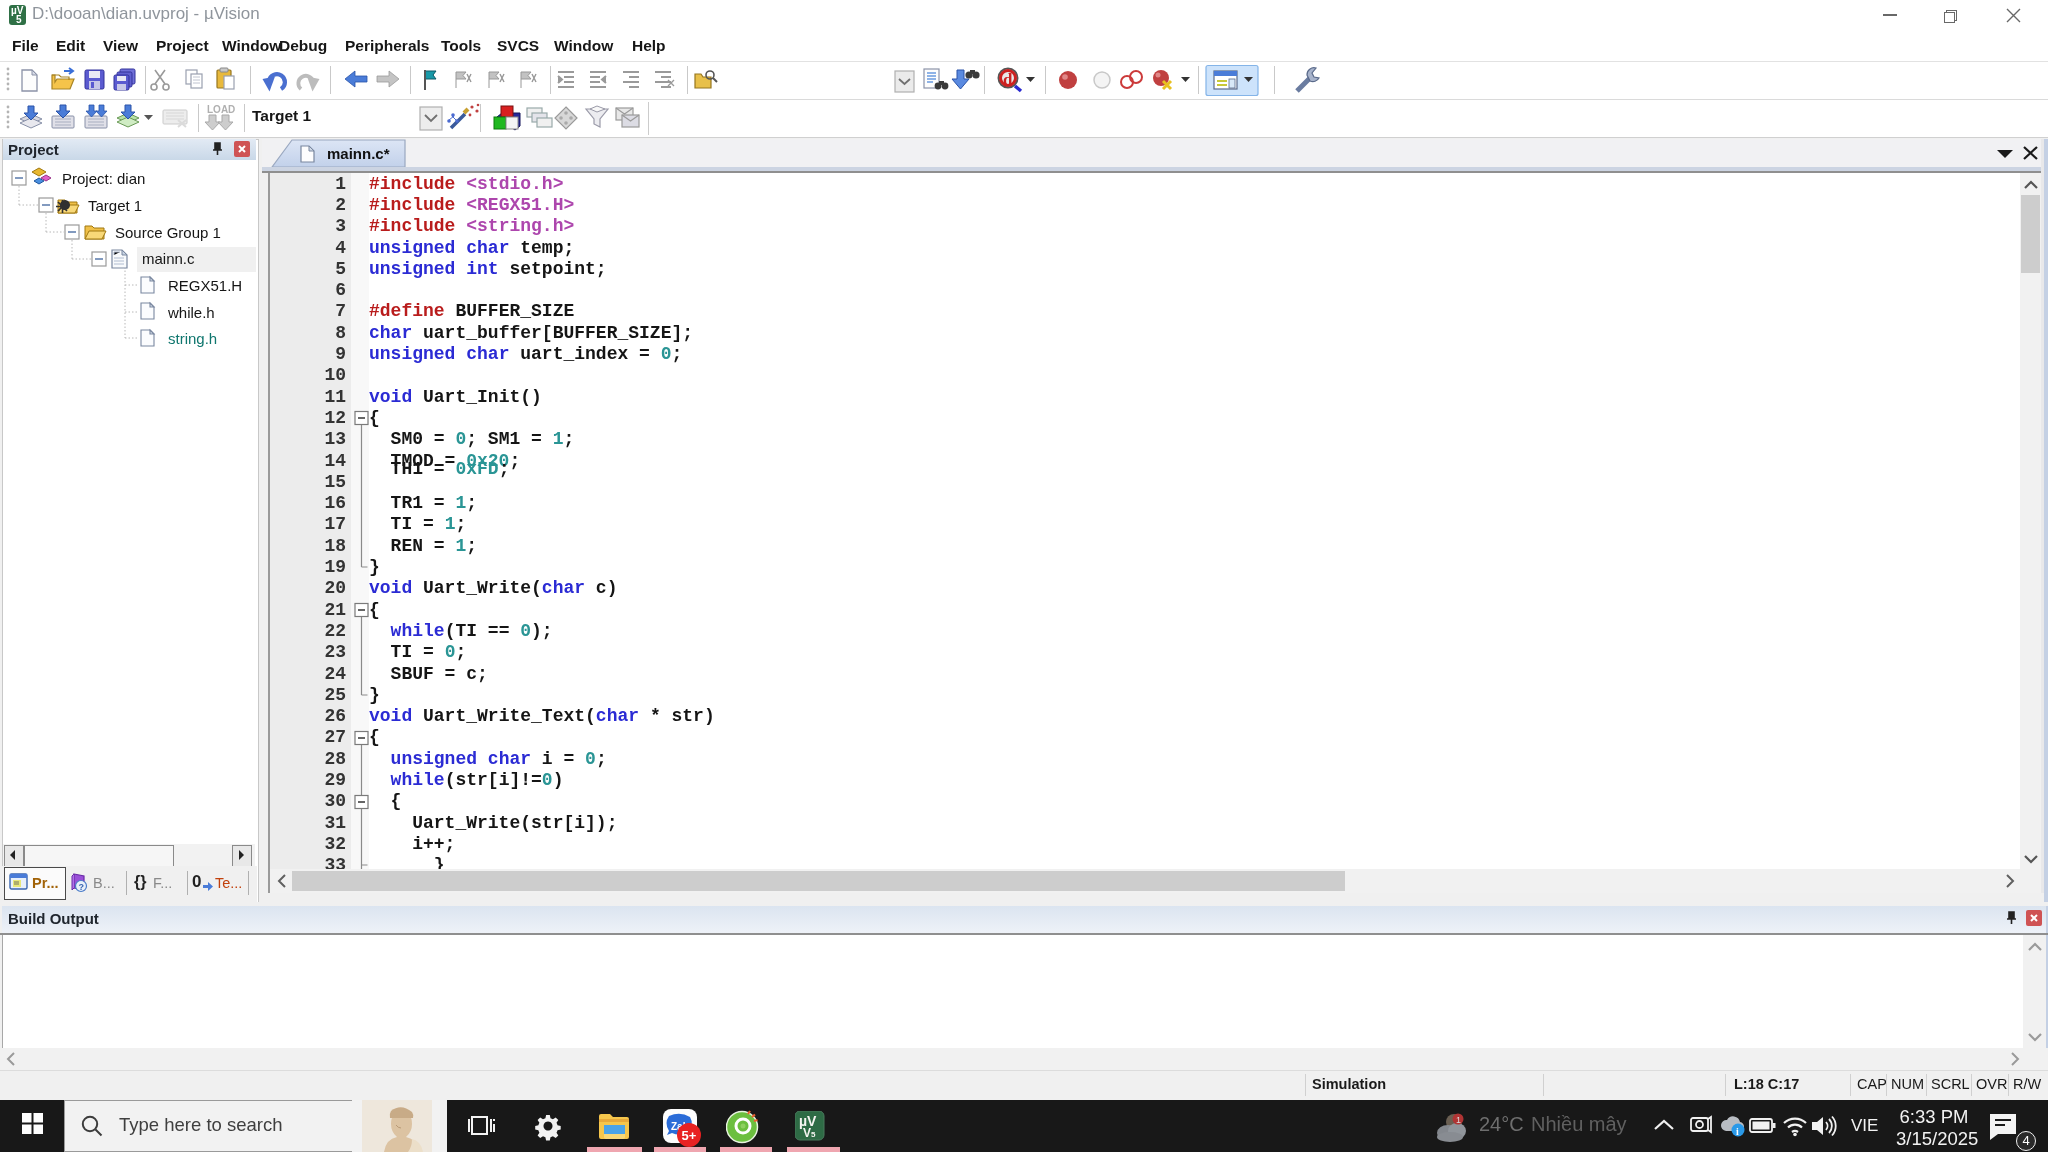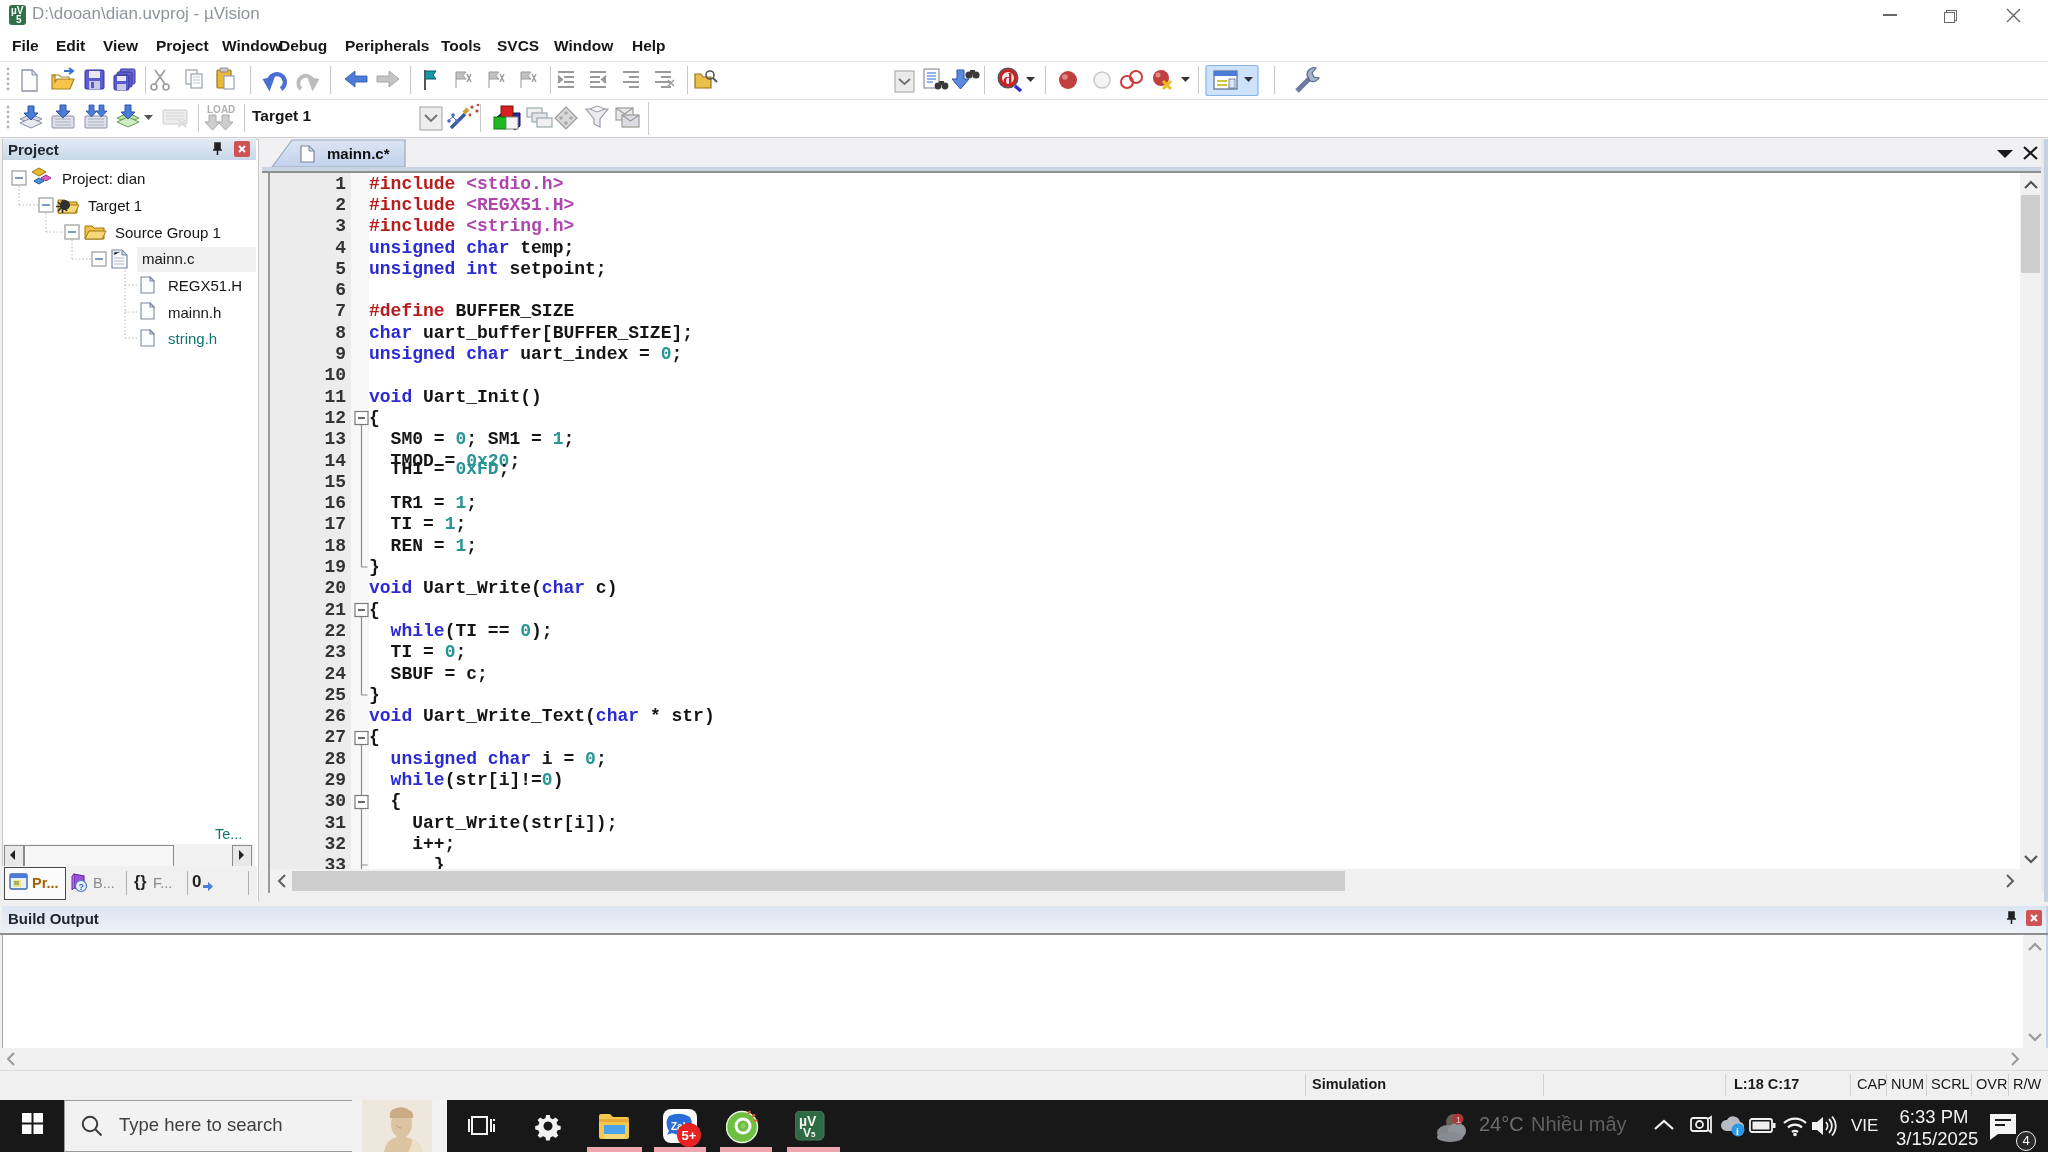--- a/index.html
+++ b/index.html
@@ -360,21 +360,21 @@
           <path d="M1 1 h9 l4 4 v12 h-13 z"></path>
           <path d="M10 1 l4 4 h-4 z" fill="#d8e0ec"></path>
         </g>
     </g>
   </svg>
   <div class="a" style="left:62px;top:170px;font-size:15px;color:#161616">Project: dian</div>
   <div class="a" style="left:88px;top:197px;font-size:15px;color:#161616">Target 1</div>
   <div class="a" style="left:115px;top:224px;font-size:15px;color:#161616">Source Group 1</div>
   <div class="a" style="left:142px;top:250px;font-size:15px;color:#161616">mainn.c</div>
   <div class="a" style="left:168px;top:277px;font-size:15px;color:#161616">REGX51.H</div>
-  <div class="a" style="left:168px;top:304px;font-size:15px;color:#161616">mainn.h</div>
+  <div class="a" style="left:168px;top:304px;font-size:15px;color:#161616">while.h</div>
   <div class="a" style="left:168px;top:330px;font-size:15px;color:#0f766e">string.h</div>
 
   <div class="a" style="left:3px;top:844px;width:252px;height:22px;background:#f2f2f2"></div>
   <div class="a" style="left:4px;top:845px;width:18px;height:20px;background:#e8e8e8;border:1px solid #8a8a8a"></div>
   <svg class="a" style="left:4px;top:845px" width="18" height="20">
       <path d="M11 5 l-5 5 l5 5 z" fill="#222"></path>
     </svg>
   <div class="a" style="left:232px;top:845px;width:18px;height:20px;background:#e8e8e8;border:1px solid #8a8a8a"></div>
   <svg class="a" style="left:232px;top:845px" width="18" height="20">
       <path d="M7 5 l5 5 l-5 5 z" fill="#222"></path>
@@ -398,21 +398,21 @@
     </svg>
   <div class="a" style="left:93px;top:875px;font-size:14.5px;color:#8a8a8a">B...</div>
   <div class="a" style="left:126px;top:871px;width:1px;height:24px;background:#b0b0b0"></div>
   <div class="a" style="left:134px;top:873px;font-size:16px;font-weight:bold;color:#222">{}</div>
   <div class="a" style="left:153px;top:875px;font-size:14.5px;color:#8a8a8a">F...</div>
   <div class="a" style="left:187px;top:871px;width:1px;height:24px;background:#b0b0b0"></div>
   <div class="a" style="left:192px;top:872px;font-size:17px;font-weight:bold;color:#222">0</div>
   <svg class="a" style="left:202px;top:881px" width="12" height="10">
       <path d="M1 4 h5 v-3 l5 4.5 l-5 4.5 v-3 h-5 z" fill="#4a7cd8"></path>
     </svg>
-  <div class="a" style="left:215px;top:826px;font-size:14.5px;color:#0f766e">Te...</div>
+  <div class="a" style="left:215px;top:875px;font-size:14.5px;color:#c2410c">Te...</div>
   <div class="a" style="left:248px;top:871px;width:1px;height:24px;background:#b0b0b0"></div>
 
   <div class="a" style="left:262px;top:139px;width:1786px;height:28px;background:#f1f1f3"></div>
   <div class="a" style="left:262px;top:167px;width:1786px;height:4px;background:#ccd4e2"></div>
   <div class="a" style="left:262px;top:171px;width:1786px;height:2px;background:#8f8f8f"></div>
   <svg class="a" style="left:262px;top:139px" width="400" height="28">
       <path d="M10 28 L30 1 H143 V28 Z" fill="url(#tabg)" stroke="#9aa8c0" stroke-width="1.2"></path>
       <defs>
         <linearGradient id="tabg" x1="0" y1="0" x2="0" y2="1">
           <stop offset="0" stop-color="#dce5f5"></stop>

